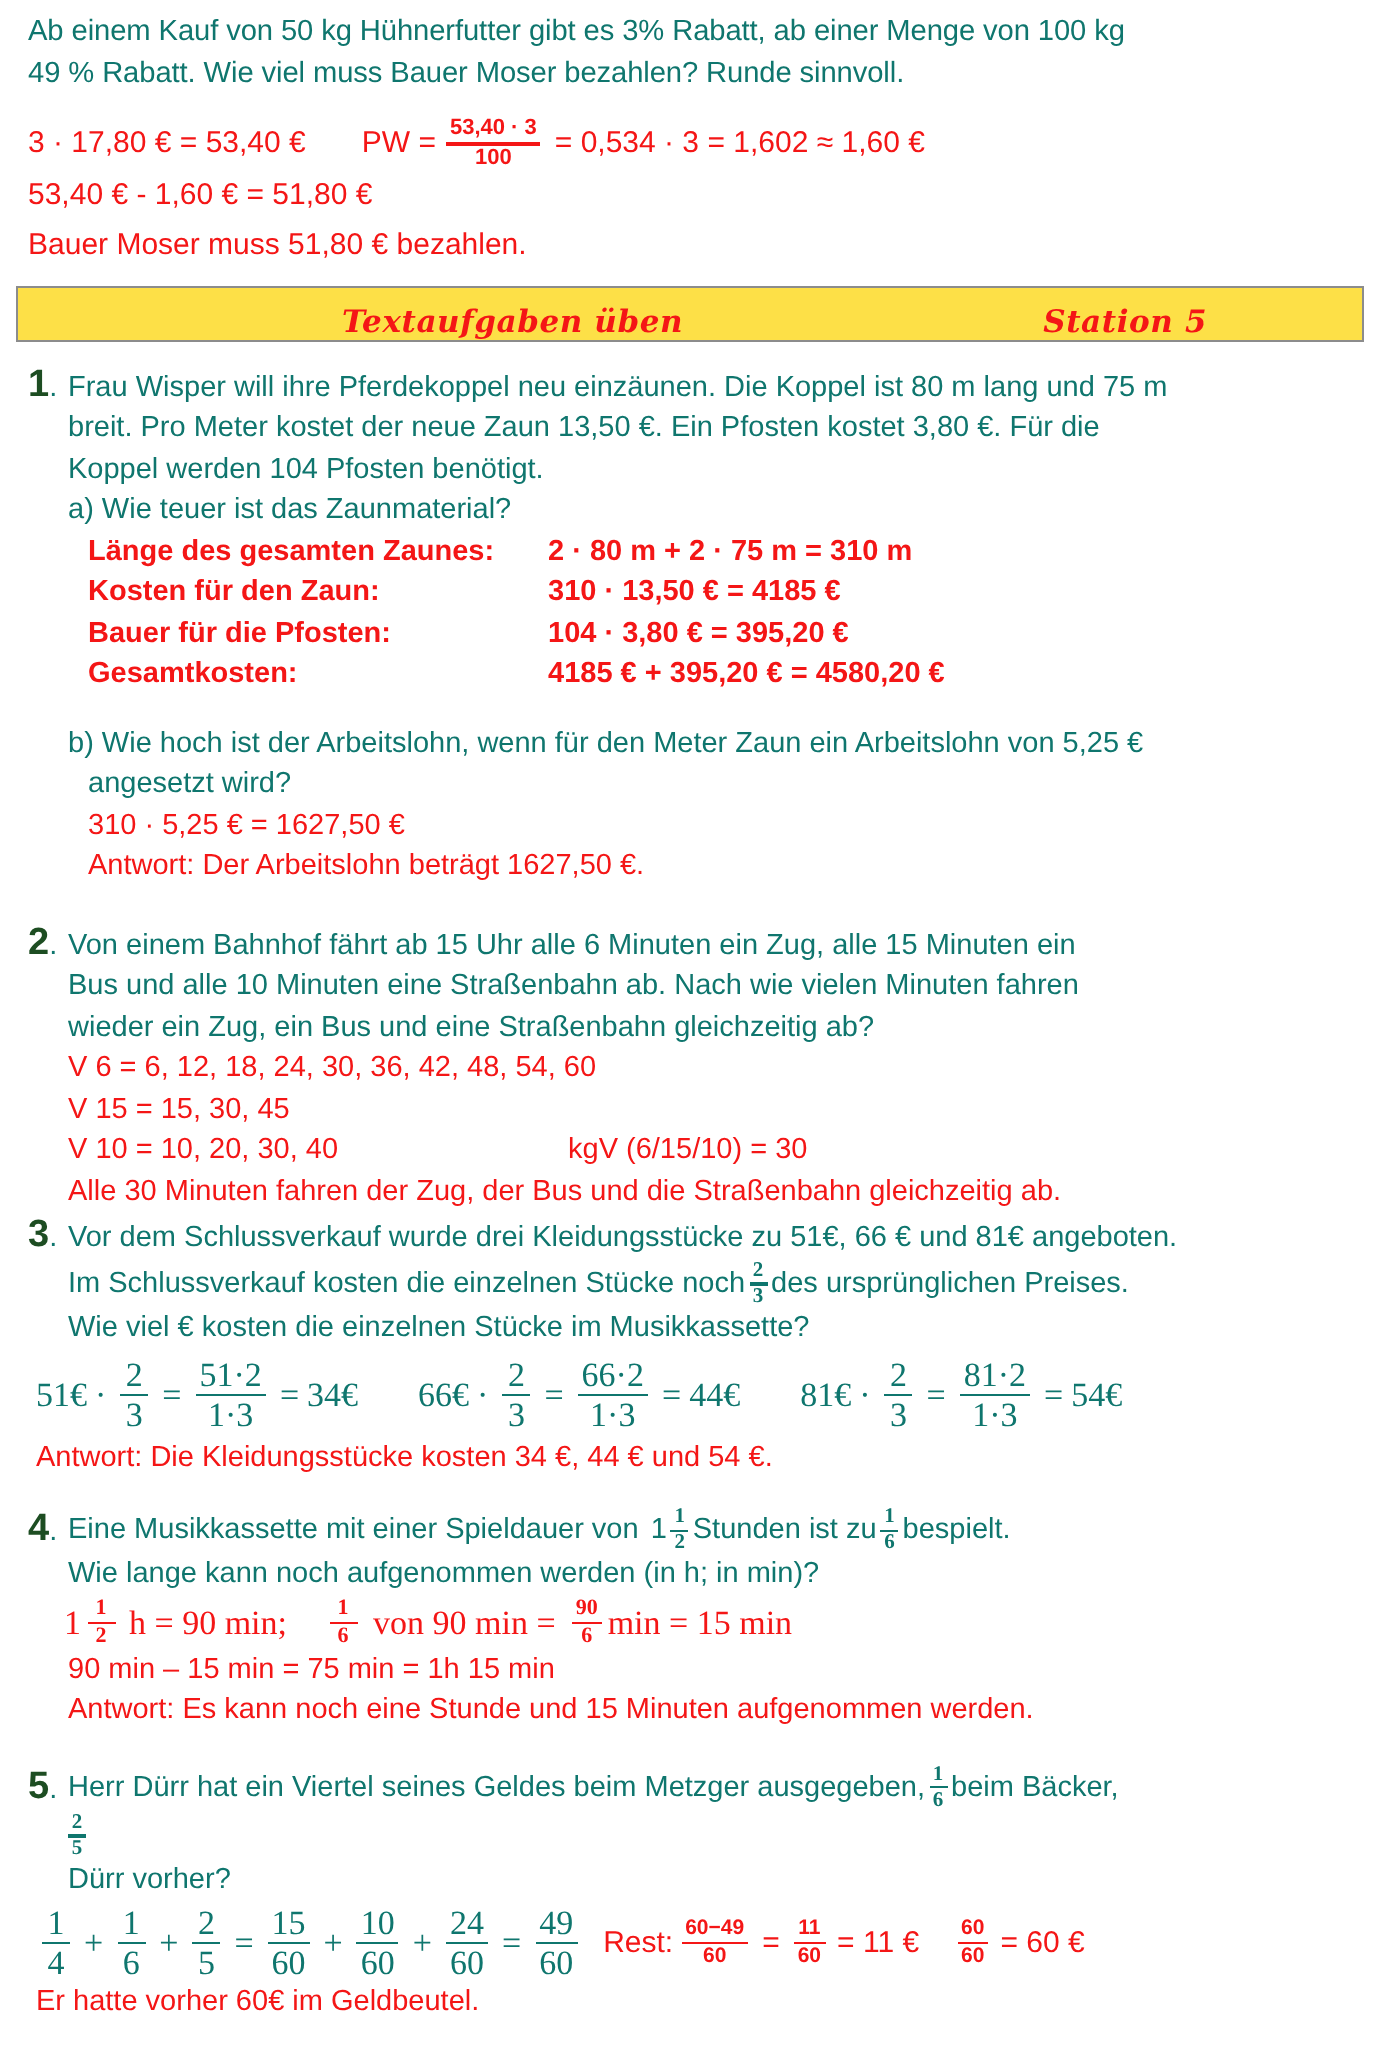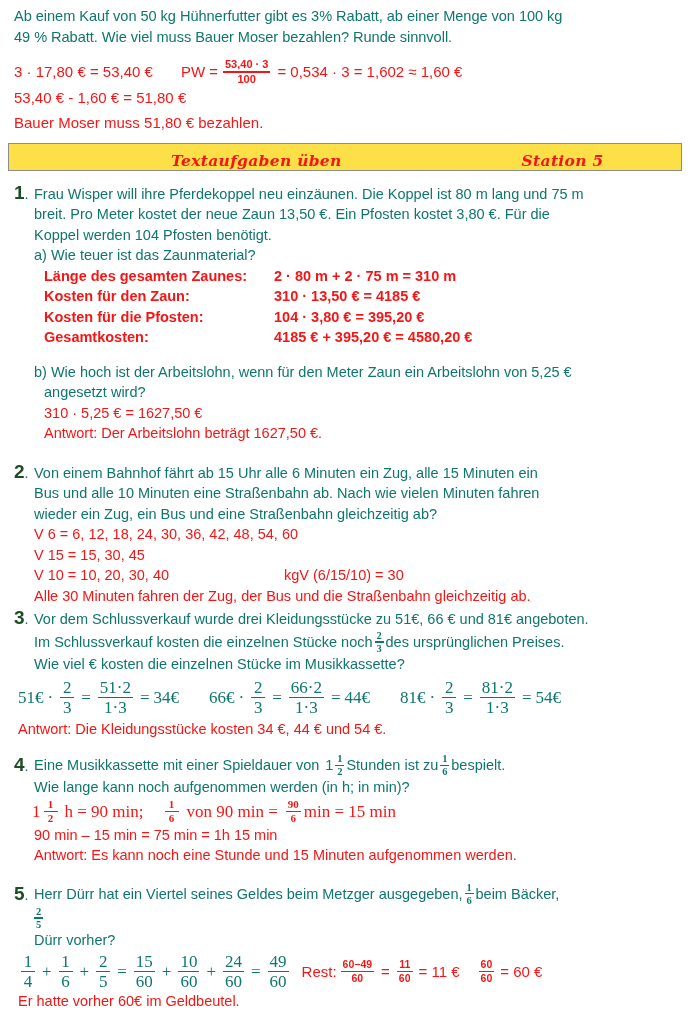--- a/index.html
+++ b/index.html
@@ -186,21 +186,21 @@
     <div class="indent2">
       <div class="two-col">
         <span class="c1">Länge des gesamten Zaunes:</span>
         <span class="c2">2 · 80 m + 2 · 75 m = 310 m</span>
       </div>
       <div class="two-col">
         <span class="c1">Kosten für den Zaun:</span>
         <span class="c2">310 · 13,50 € = 4185 €</span>
       </div>
       <div class="two-col">
-        <span class="c1">Kosten für die Pfosten:</span>
+        <span class="c1">Bauer für die Pfosten:</span>
         <span class="c2">104 · 3,80 € = 395,20 €</span>
       </div>
       <div class="two-col">
         <span class="c1">Gesamtkosten:</span>
         <span class="c2">4185 € + 395,20 € = 4580,20 €</span>
       </div>
     </div>
 
     <div style="height:14px;"></div>
     <div class="line black indent">b) Wie hoch ist der Arbeitslohn, wenn für den Meter Zaun ein Arbeitslohn von 5,25 €</div>

